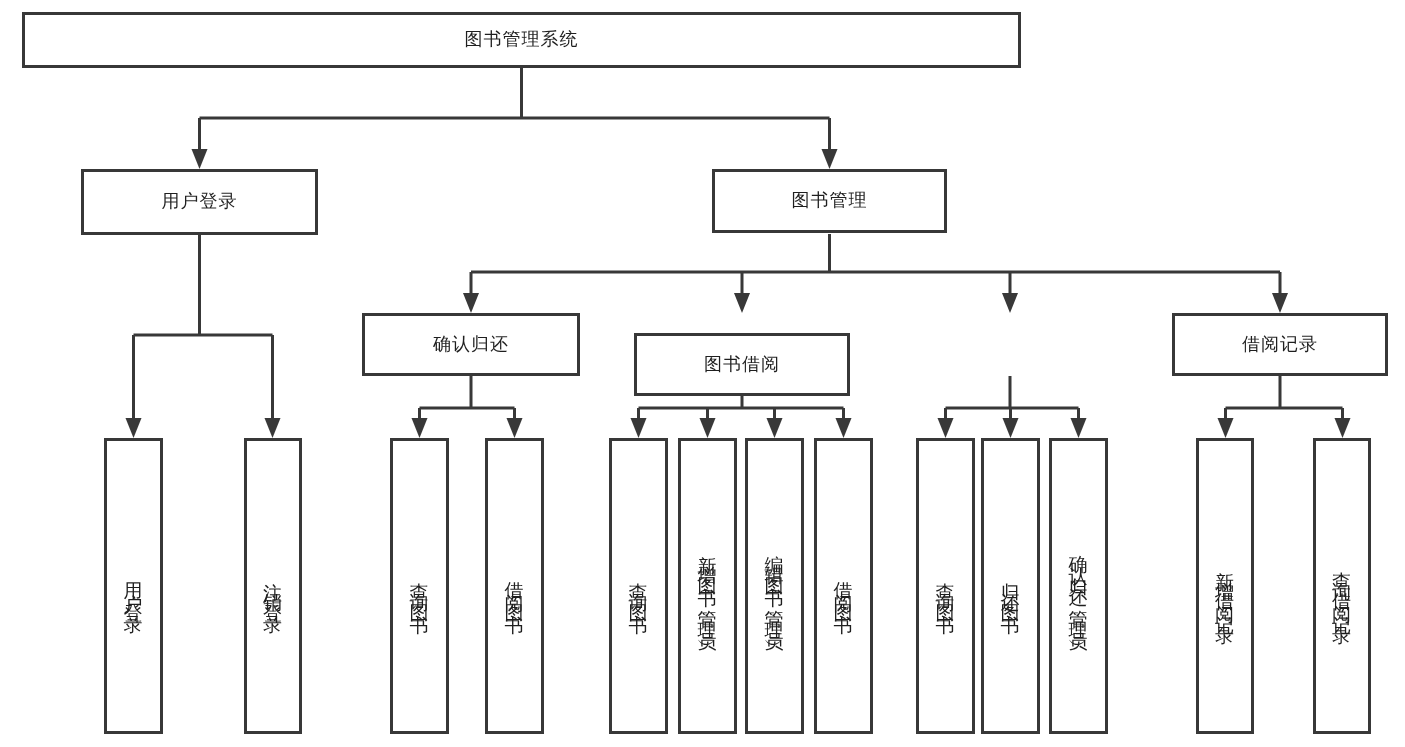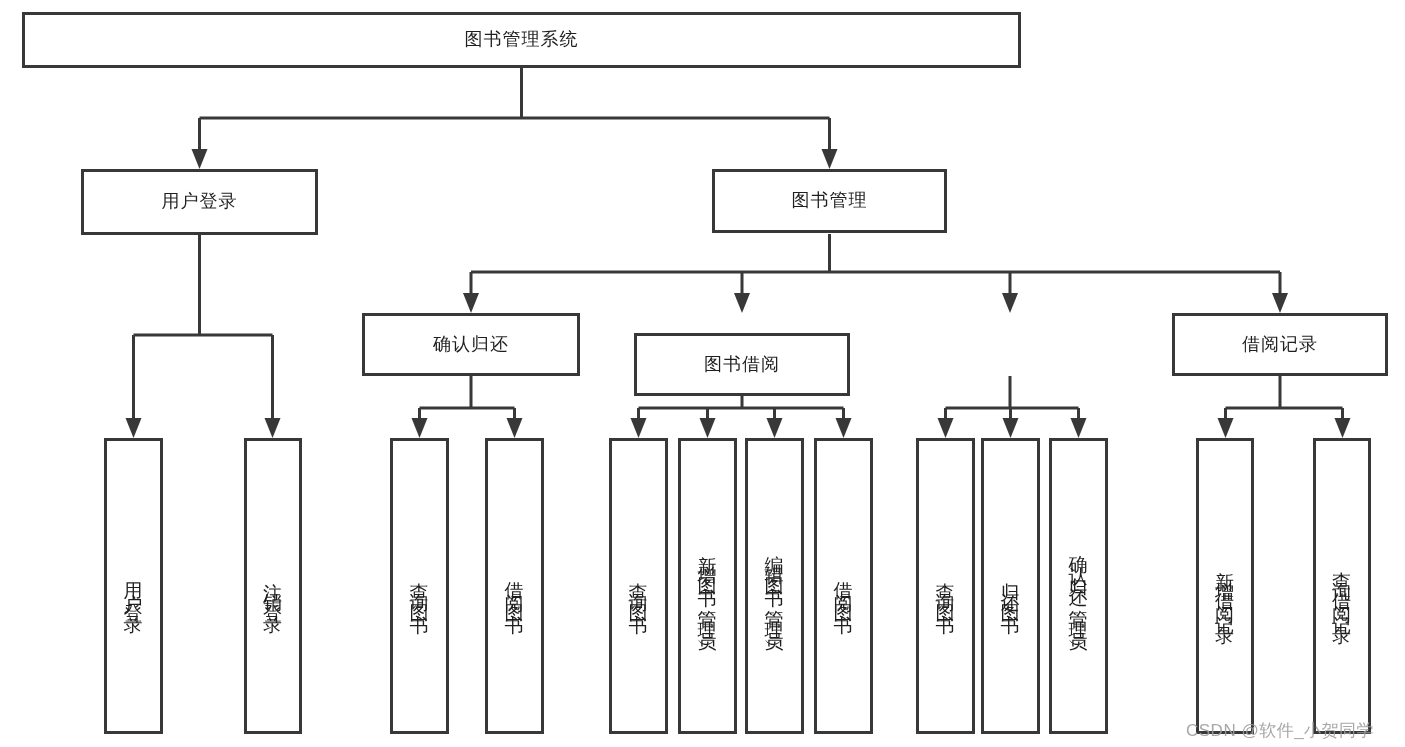--- a/index.html
+++ b/index.html
@@ -121,15 +121,14 @@
   <div class="node vbox" style="left:745px; top:438px; width:59px; height:296px;">编辑图书（管理员）</div>
   <div class="node vbox" style="left:814px; top:438px; width:59px; height:296px;">借阅图书</div>
 
   <div class="node vbox" style="left:916px; top:438px; width:59px; height:296px;">查询图书</div>
   <div class="node vbox" style="left:981px; top:438px; width:59px; height:296px;">归还图书</div>
   <div class="node vbox" style="left:1049px; top:438px; width:59px; height:296px;">确认归还（管理员）</div>
 
   <div class="node vbox" style="left:1196px; top:438px; width:58px; height:296px;">新增借阅记录</div>
   <div class="node vbox" style="left:1313px; top:438px; width:58px; height:296px;">查询借阅记录</div>
 
-  <div class="watermark">CSDN @软件_小贺同学</div>
 
 </div>
 
 </body></html>

